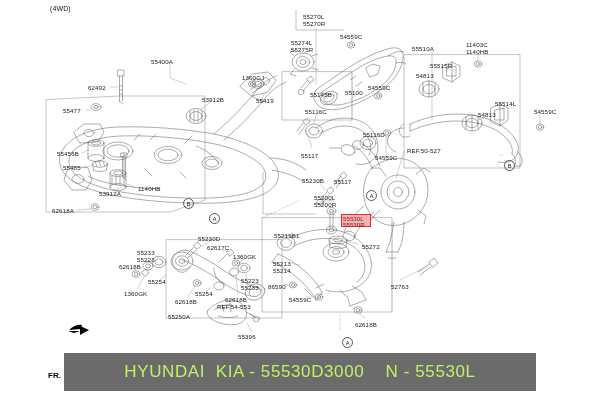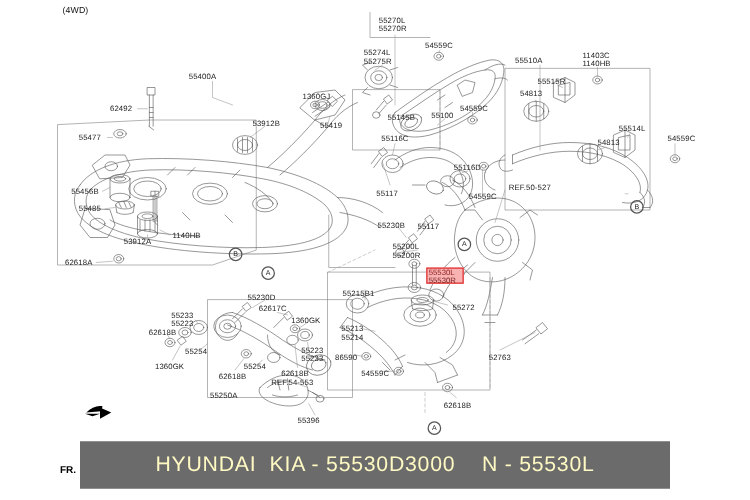--- a/index.html
+++ b/index.html
@@ -67,21 +67,21 @@
     left: 64px;
     top: 353px;
     width: 472px;
     height: 38px;
     background: #6b6b6b;
     display: flex;
     align-items: center;
     justify-content: center;
   }
   .footer-text {
-    color: #fef9c3;
+    color: #bef264;
     font-size: 17px;
     letter-spacing: 0.6px;
     white-space: pre;
     font-family: "Liberation Sans", sans-serif;
   }
 </style>
 </head>
 <body>
 
 <div id="root">

